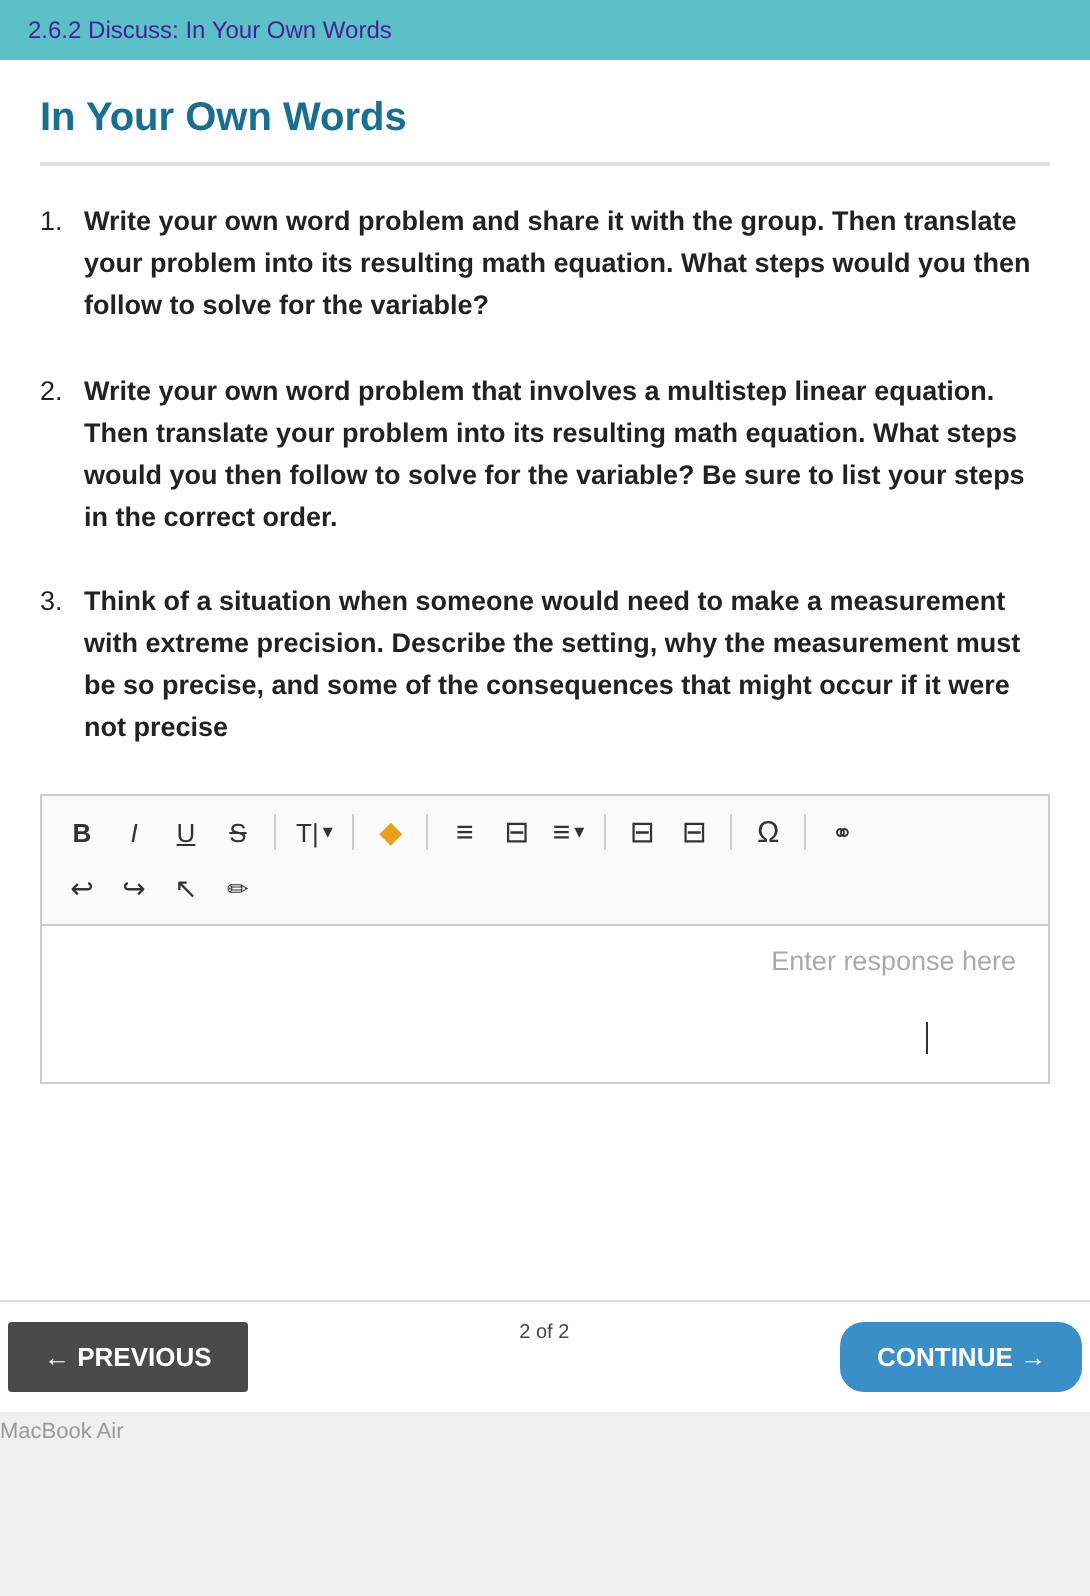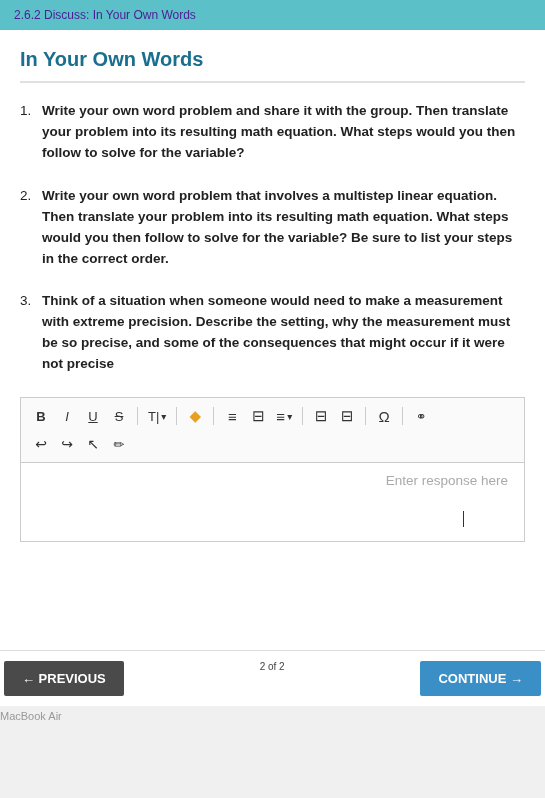--- a/index.html
+++ b/index.html
@@ -150,21 +150,21 @@
       background: #3a8fc7;
       color: #fff;
       border: none;
       padding: 10px 18px;
       font-size: 13px;
       font-weight: bold;
       cursor: pointer;
       display: flex;
       align-items: center;
       gap: 6px;
-      border-radius: 2px;
+      border-radius: 12px;
     }
     .page-indicator {
       font-size: 10px;
       color: #444;
     }
     .macbook-bar {
       text-align: left;
       font-size: 11px;
       color: #999;
       padding: 4px 0 2px 0;

